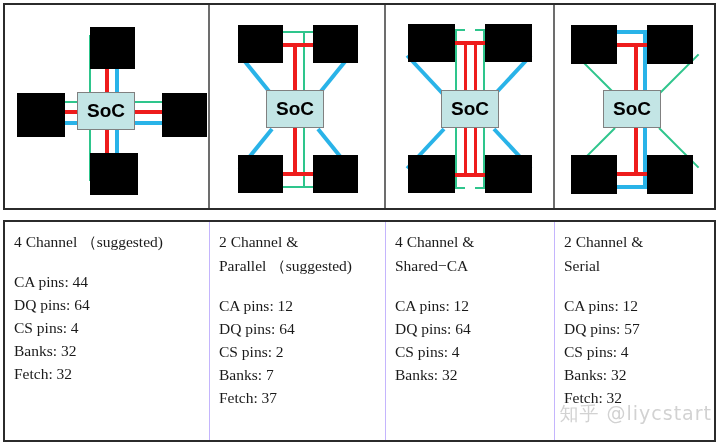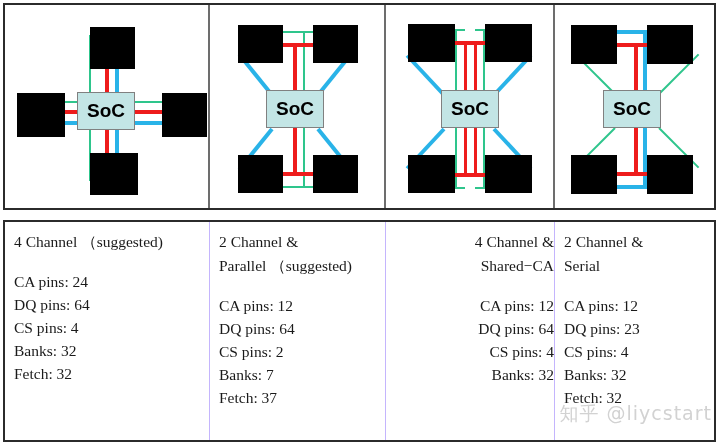--- a/index.html
+++ b/index.html
@@ -92,21 +92,21 @@
     position: relative;
     height: 100%;
     box-sizing: border-box;
     border-right: 1px solid #c4b5fd;
     padding: 8px 0 0 9px;
     overflow: hidden;
   }
   .tcol:last-child { border-right: none; }
   .tcol.c1 { width: 205px; }
   .tcol.c2 { width: 176px; }
-  .tcol.c3 { width: 169px; text-align: right; }
+  .tcol.c3 { width: 169px; }
   .tcol.c4 { width: 159px; }
 
   .title-line {
     font-size: 15.5px;
     color: #1a1a1a;
     line-height: 24px;
     white-space: nowrap;
   }
   .spec-block {
     margin-top: 16px;
@@ -263,21 +263,21 @@
     </div>
 
   </div>
 
   <div class="text-table">
 
     <div class="tcol c1">
       <div class="title-line">4 Channel （suggested)</div>
       <div class="title-line"></div>
       <div class="spec-block">
-        <div class="spec-line">CA pins: 24</div>
+        <div class="spec-line">CA pins: 44</div>
         <div class="spec-line">DQ pins: 64</div>
         <div class="spec-line">CS pins: 4</div>
         <div class="spec-line">Banks: 32</div>
         <div class="spec-line">Fetch: 32</div>
       </div>
     </div>
 
     <div class="tcol c2">
       <div class="title-line">2 Channel &amp;</div>
       <div class="title-line">Parallel （suggested)</div>
@@ -299,21 +299,21 @@
         <div class="spec-line">CS pins: 4</div>
         <div class="spec-line">Banks: 32</div>
       </div>
     </div>
 
     <div class="tcol c4">
       <div class="title-line">2 Channel &amp;</div>
       <div class="title-line">Serial</div>
       <div class="spec-block">
         <div class="spec-line">CA pins: 12</div>
-        <div class="spec-line">DQ pins: 23</div>
+        <div class="spec-line">DQ pins: 57</div>
         <div class="spec-line">CS pins: 4</div>
         <div class="spec-line">Banks: 32</div>
         <div class="spec-line">Fetch: 32</div>
       </div>
     </div>
 
   </div>
 
   <div class="watermark">知乎 @liycstart</div>
 

